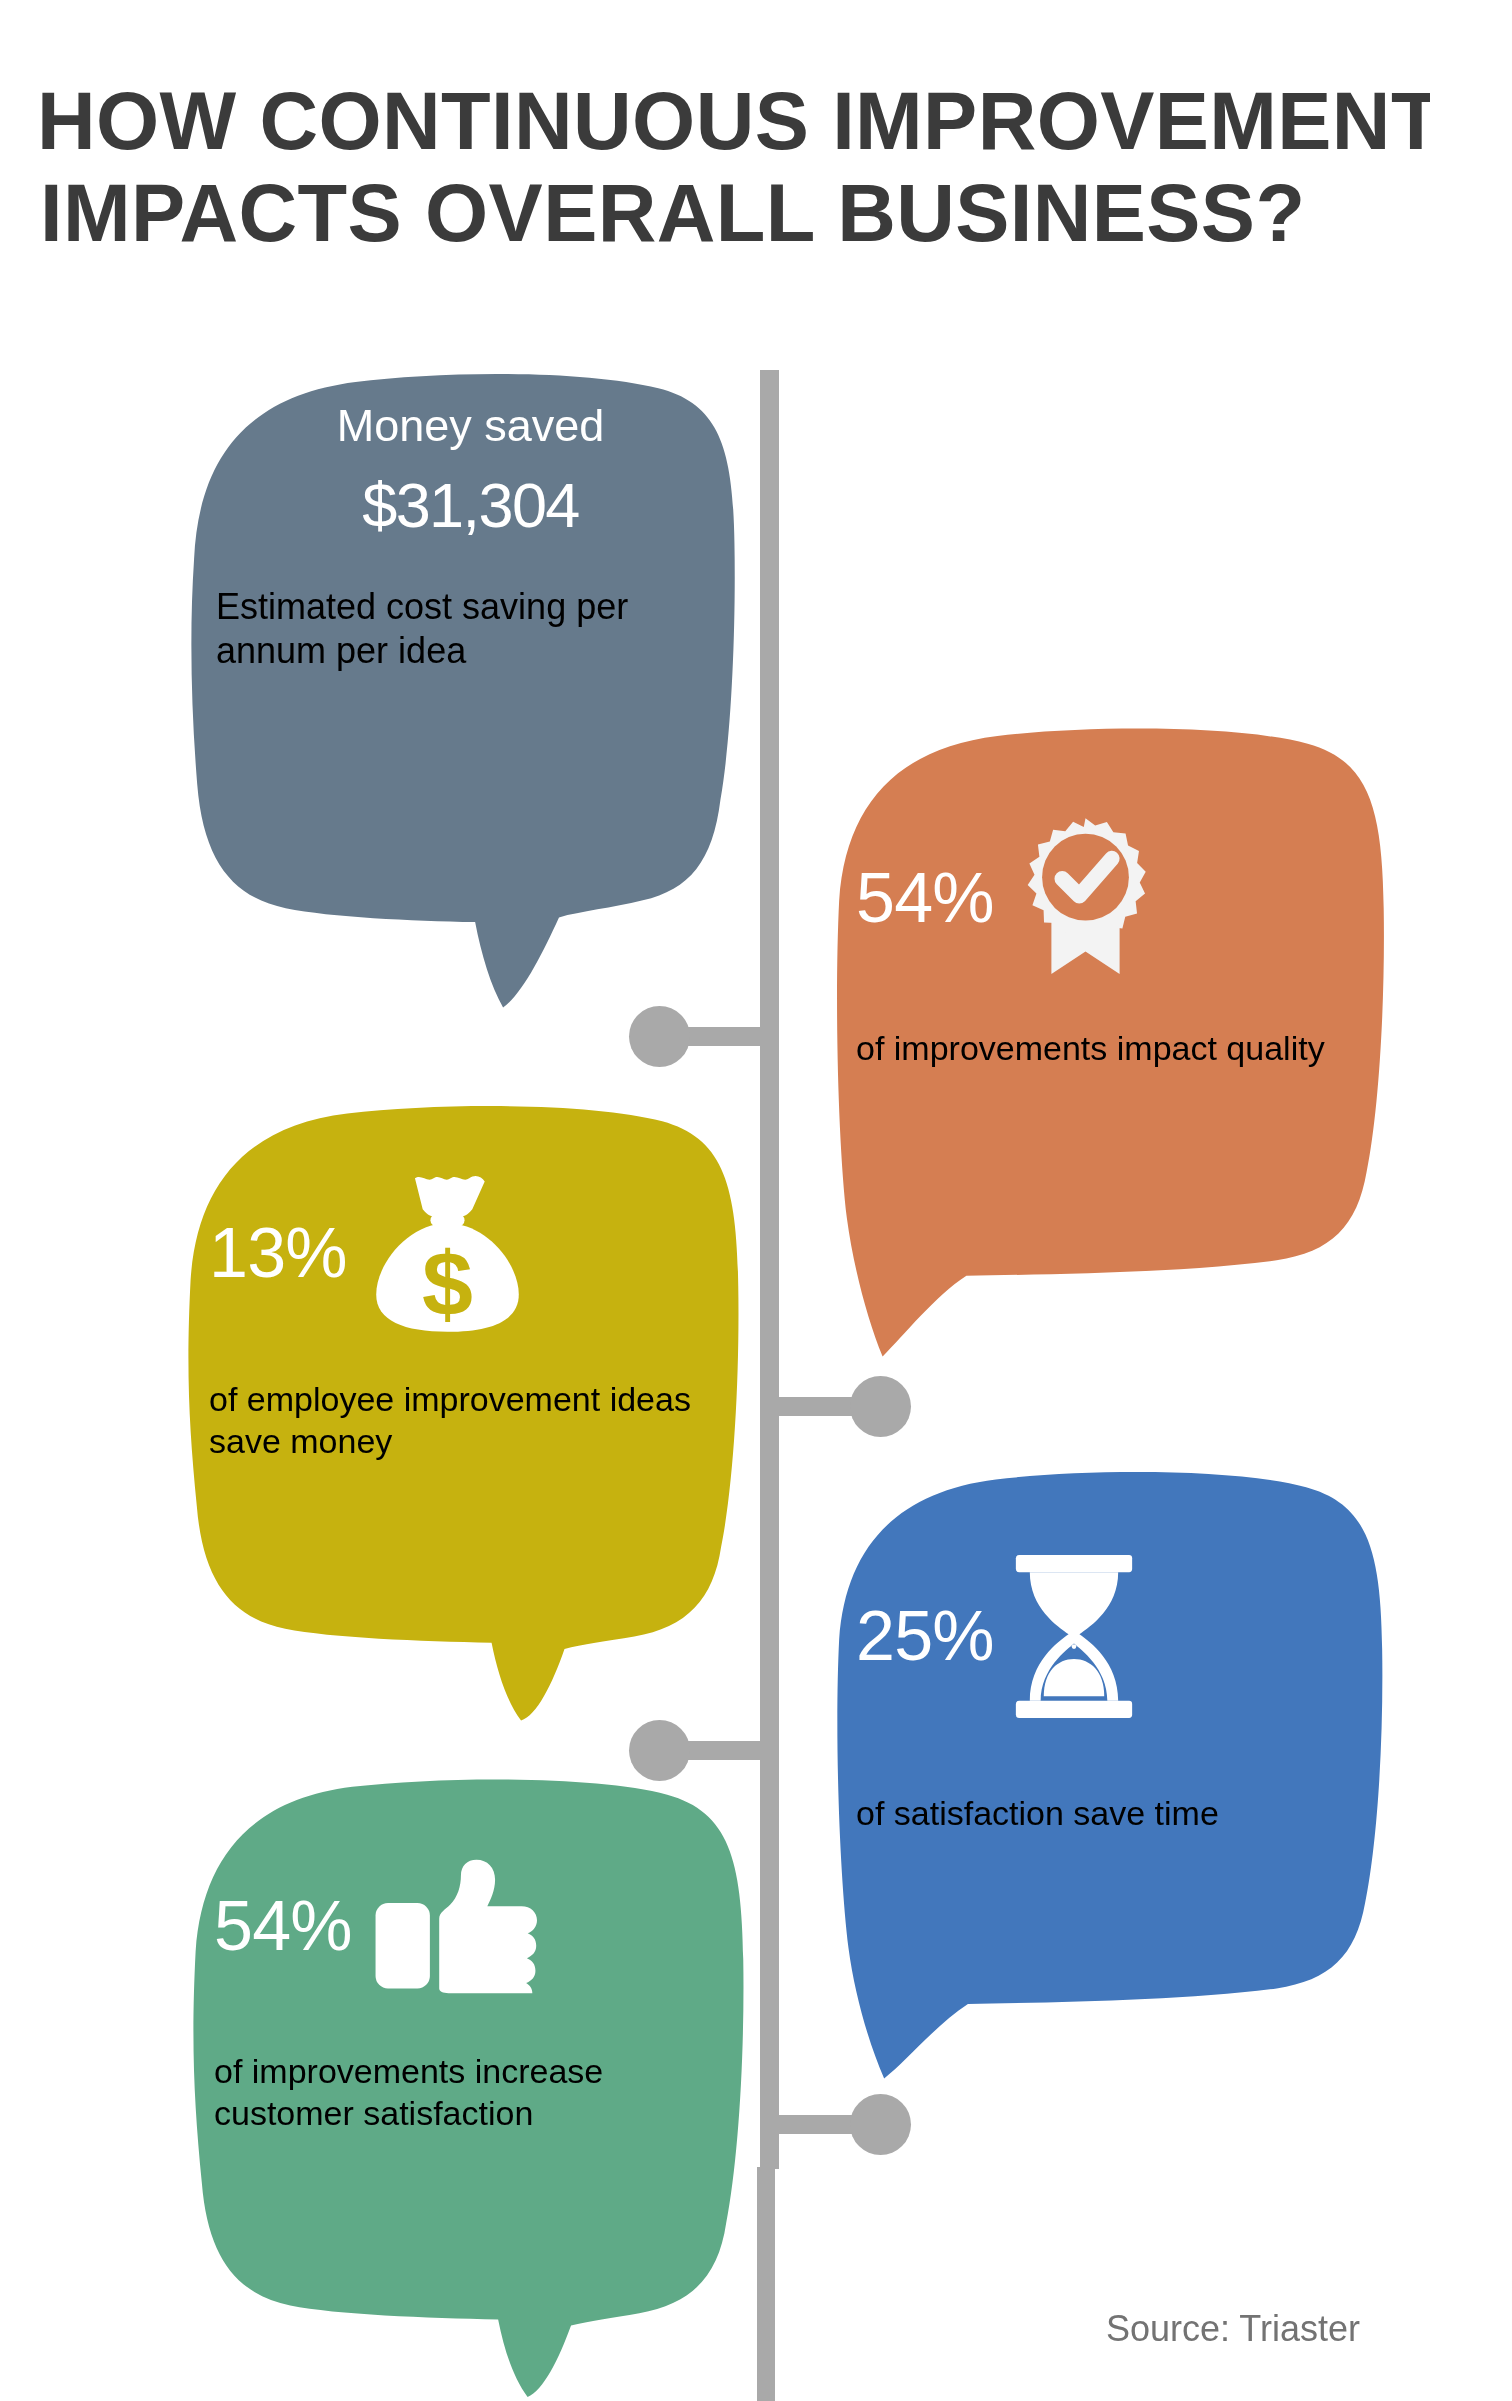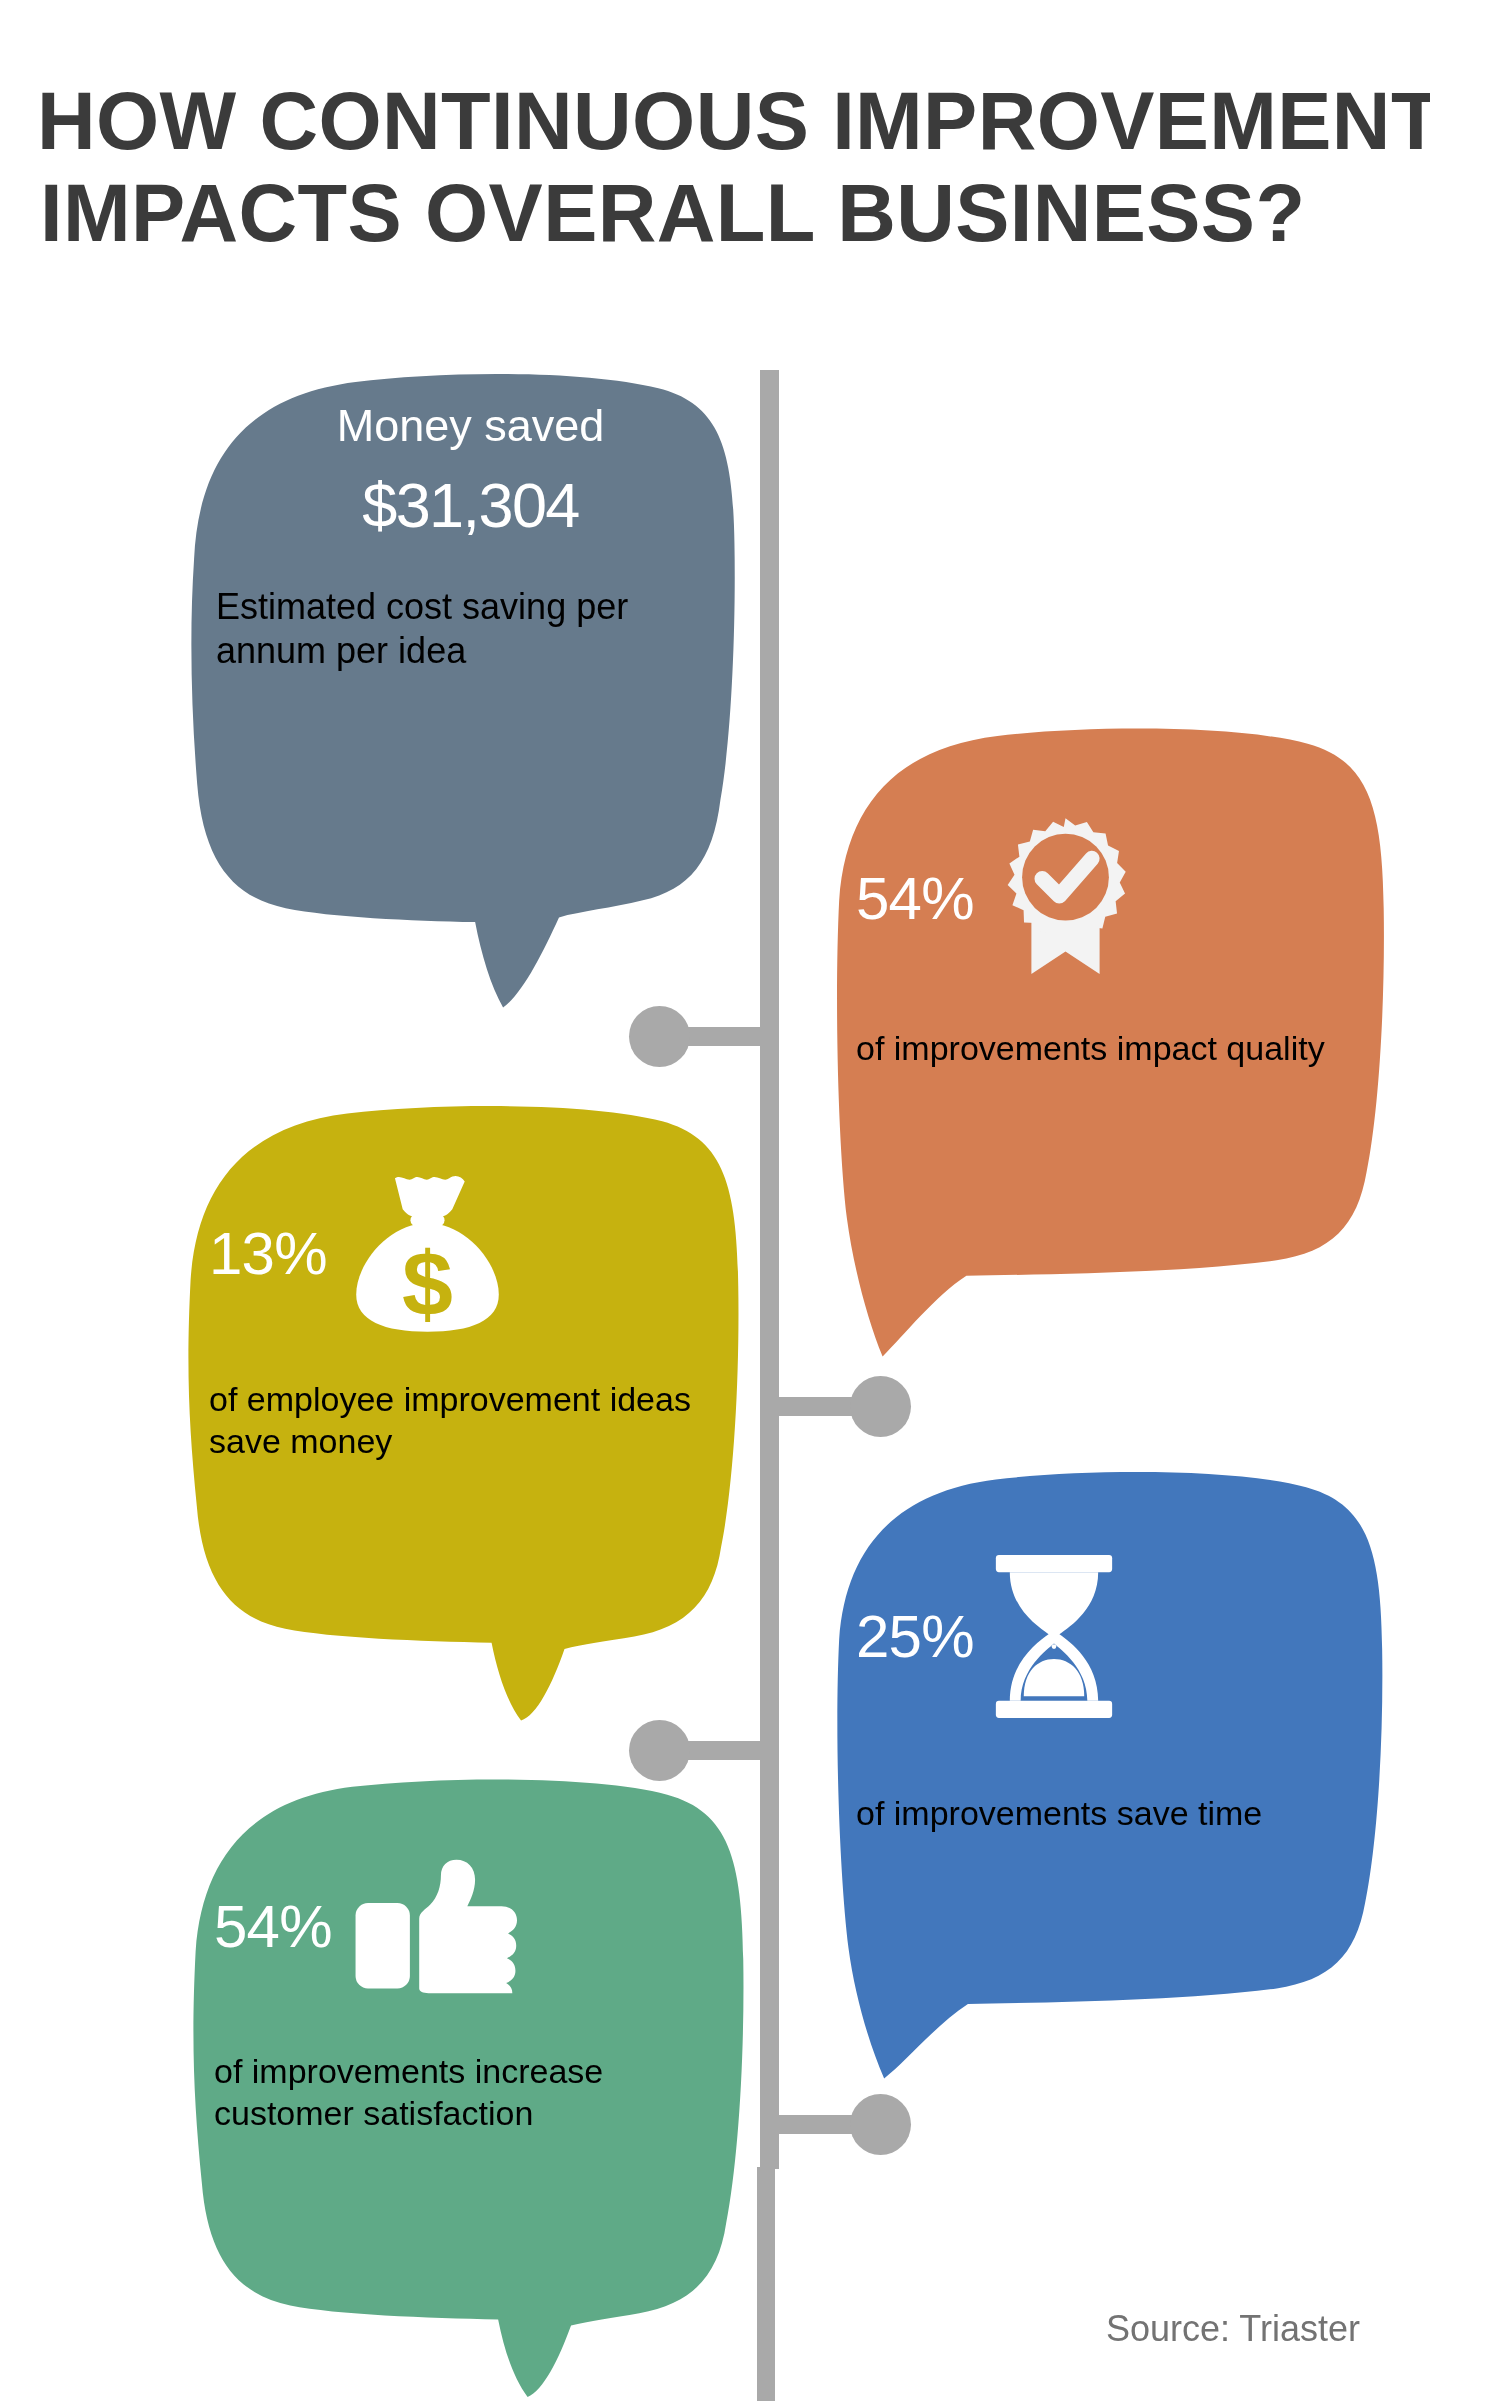--- a/index.html
+++ b/index.html
@@ -84,21 +84,21 @@
   .bubble svg { display: block; }
   .bubble .content {
     position: absolute;
     z-index: 2;
     color: #ffffff;
   }
 
   .stat-big {
     font-family: "Liberation Sans", sans-serif;
     font-weight: normal;
-    font-size: 60px;
+    font-size: 70px;
     line-height: 93px;
     letter-spacing: -0.8px;
     color: #ffffff;
     display: inline-block;
     vertical-align: middle;
   }
   .stat-sub {
     font-family: "Liberation Sans", sans-serif;
     font-weight: normal;
     font-size: 34px;
@@ -306,21 +306,21 @@
 
             <circle cx="85" cy="96" r="4" fill="#ffffff"></circle>
             <circle cx="85" cy="110" r="3.4" fill="#ffffff"></circle>
             <circle cx="85" cy="122" r="3" fill="#ffffff"></circle>
 
             <path d="M46 186 C46 154 64 138 85 138 C106 138 124 154 124 186 Z" fill="#ffffff"></path>
           </svg>
         </span>
       </div>
       <div style="margin-top:71px; padding-left:37px; padding-right:56px;">
-        <span class="stat-sub">of improvements save time</span>
+        <span class="stat-sub">of satisfaction save time</span>
       </div>
     </div>
   </div>
 
   <div class="bubble" id="bubble-sat" style="left:177px; top:1776px; width:574px; height:621px;">
     <div class="body">
       <svg viewBox="0 0 740 800" width="574" height="621" preserveAspectRatio="none" aria-hidden="true">
         <path d="M 24 226
                  C 32 108, 94 30, 226 14
                  C 350 0, 540 0, 632 24

